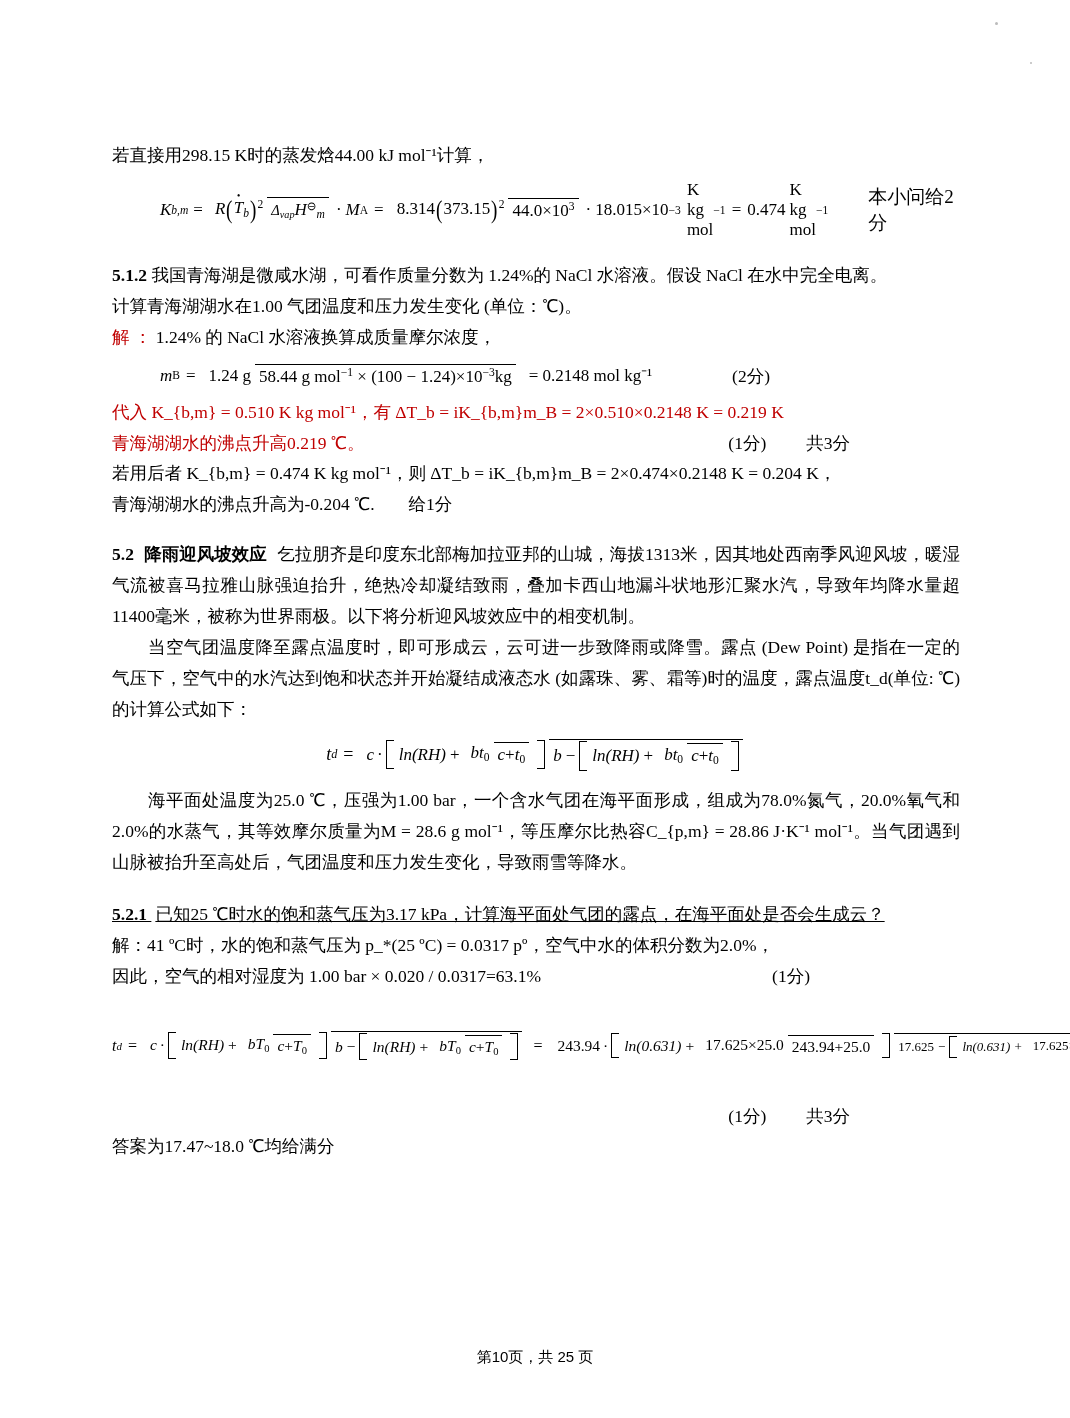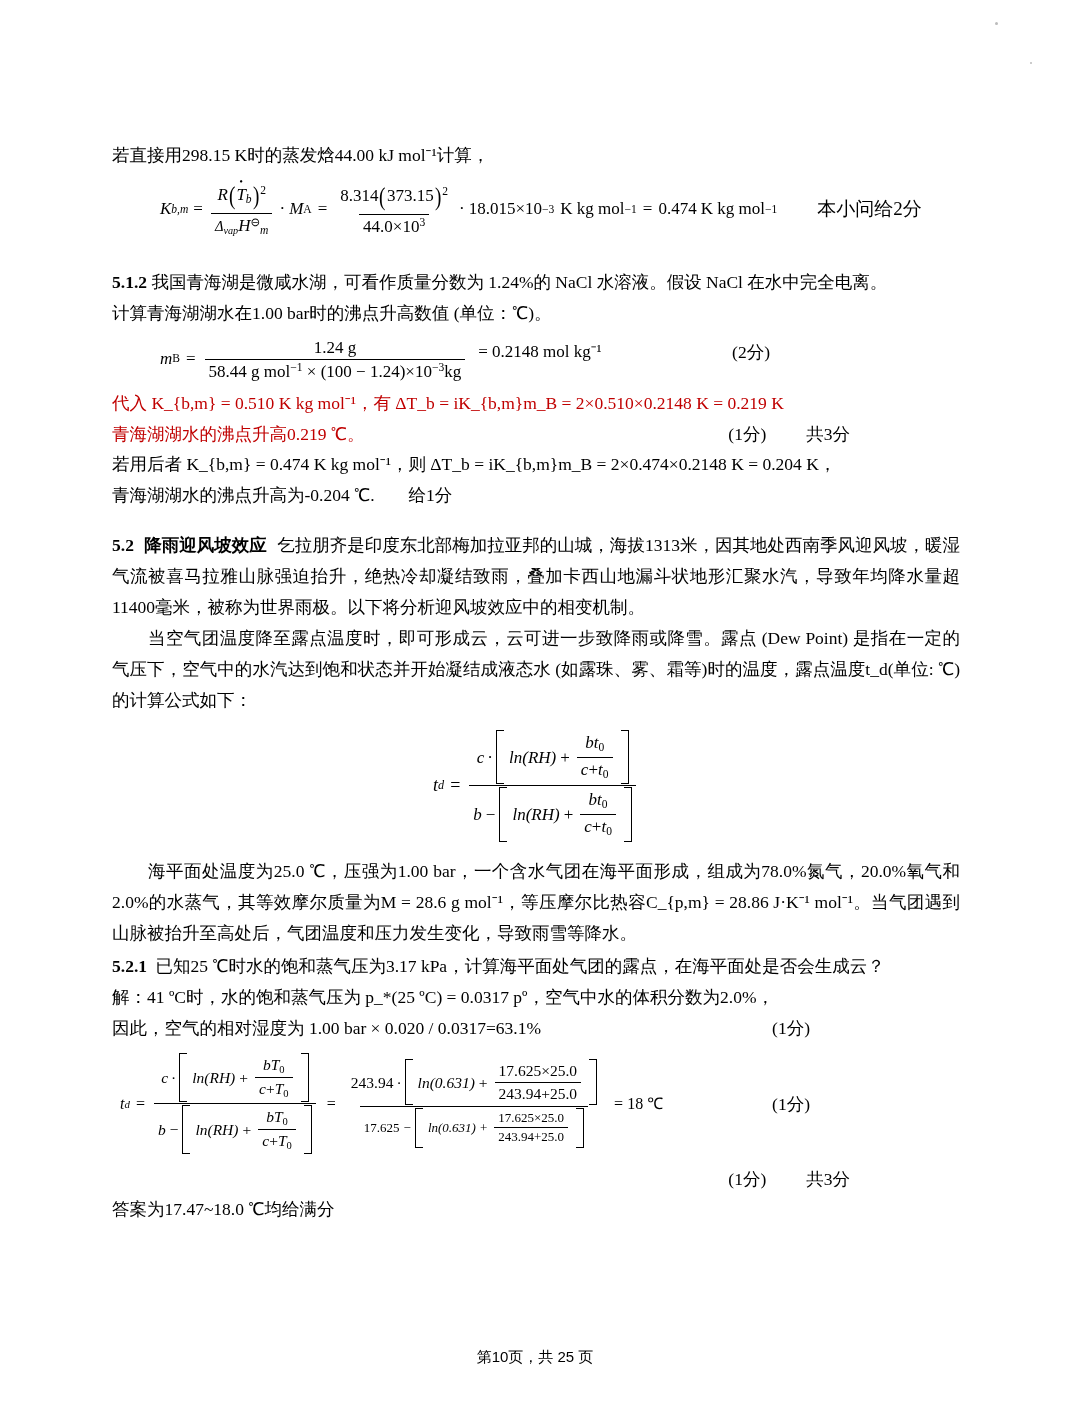--- a/index.html
+++ b/index.html
@@ -61,21 +61,21 @@
     font-style: italic;
   }
   .sub.up { vertical-align: 0.45em; font-size: 0.68em; }
   .sup {
     font-size: 0.68em;
     vertical-align: 0.5em;
     font-style: normal;
   }
   .frac {
     display: inline-flex;
-    flex-direction: column;
+    flex-direction: row;
     align-items: center;
     vertical-align: middle;
     margin: 0 3px;
   }
   .frac > .num {
     padding: 0 4px 1px 4px;
     line-height: 1.25;
     white-space: nowrap;
   }
   .frac > .den {
@@ -179,26 +179,30 @@
         <span class="mtext" style="margin-left:6px;">K kg mol</span>
           <span class="sup">−1</span>
         <span class="mo" style="margin:0 6px;">=</span>
         <span class="mn">0.474</span>
         <span class="mtext" style="margin-left:4px;">K kg mol</span>
           <span class="sup">−1</span>
       </span>
       <span class="mtext" style="margin-left:40px; font-size:19px;">本小问给2分</span>
     </div>
 
-    <div class="blk" style="margin-top:28px;font-family:Liberation Serif, serif;">
+    <div class="blk" style="margin-top:20px;font-family:Liberation Serif, serif;">
       <div class="para">
         <span class="bold">5.1.2</span>
         <span>我国青海湖是微咸水湖，可看作质量分数为 1.24%的 NaCl 水溶液。假设 NaCl 在水中完全电离。</span>
       </div>
-      <div class="para">计算青海湖湖水在1.00 bar时的沸点升高数值 (单位：℃)。</div>
+      <div class="para">计算青海湖湖水在1.00 气团温度和压力发生变化 (单位：℃)。</div>
+      <div class="para">
+        <span class="red">解 ：</span>
+        <span>1.24% 的 NaCl 水溶液换算成质量摩尔浓度，</span>
+      </div>
     </div>
 
     <div class="tabrow" style="margin-top:8px;">
       <span style="width:48px;"></span>
       <span class="math">
         <span class="mi">m</span>
           <span class="sub" style="font-style:normal;">B</span>
         <span class="mo" style="margin:0 6px;">=</span>
         <span class="frac">
           <span class="num"><span class="mn">1.24 g</span></span>
@@ -281,21 +285,21 @@
                 <span class="br"></span>
               </span>
             </span>
           </span>
         </span>
       </span>
     </div>
 
     <div class="para indent2" style="margin-top:2px;">海平面处温度为25.0 ℃，压强为1.00 bar，一个含水气团在海平面形成，组成为78.0%氮气，20.0%氧气和2.0%的水蒸气，其等效摩尔质量为M = 28.6 g mol⁻¹，等压摩尔比热容C_{p,m} = 28.86 J·K⁻¹ mol⁻¹。当气团遇到山脉被抬升至高处后，气团温度和压力发生变化，导致雨雪等降水。</div>
 
-    <div class="para" style="margin-top:2px;">
+    <div class="para" style="margin-top:21px;text-decoration:underline;">
       <span class="bold">5.2.1</span>
       <span style="margin-left:4px;">已知25 ℃时水的饱和蒸气压为3.17 kPa，计算海平面处气团的露点，在海平面处是否会生成云？</span>
     </div>
     <div class="para">解：41 ºC时，水的饱和蒸气压为 p_*(25 ºC) = 0.0317 pº，空气中水的体积分数为2.0%，</div>
     <div class="tabrow">
       <span>因此，空气的相对湿度为 1.00 bar × 0.020 / 0.0317=63.1%</span>
       <span class="spacer"></span>
       <span style="margin-right:150px;">(1分)</span>
     </div>
 

